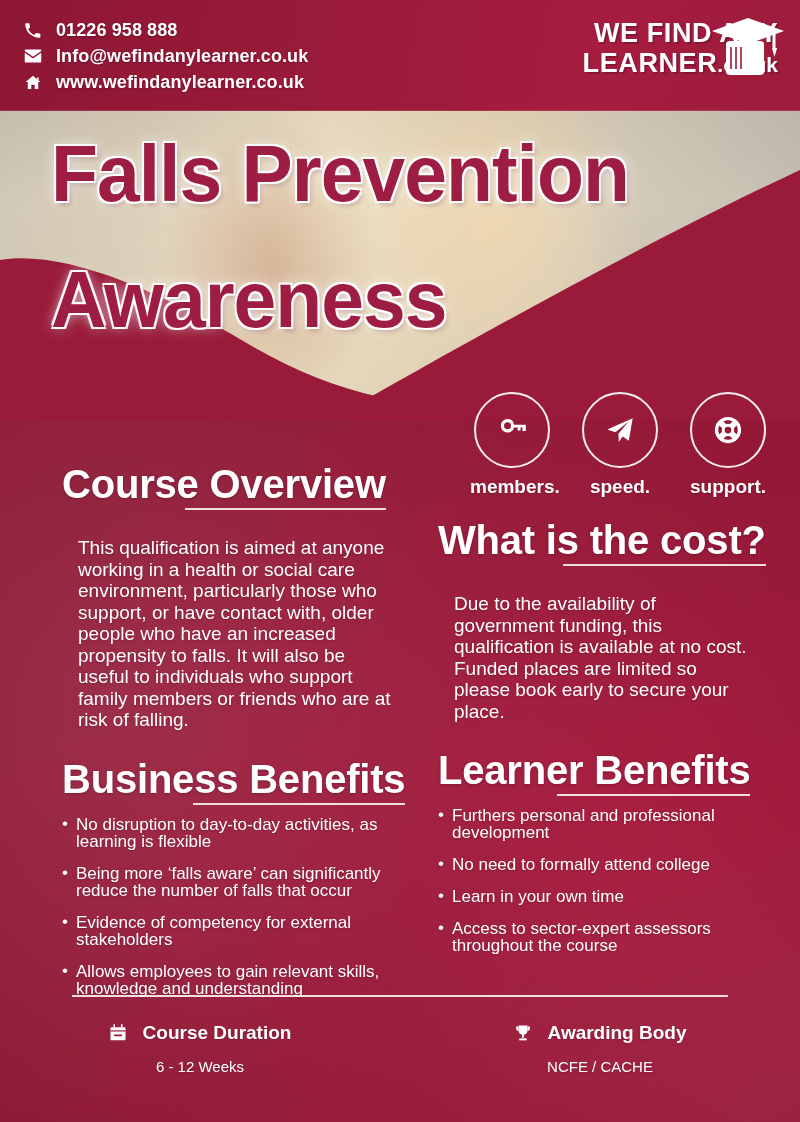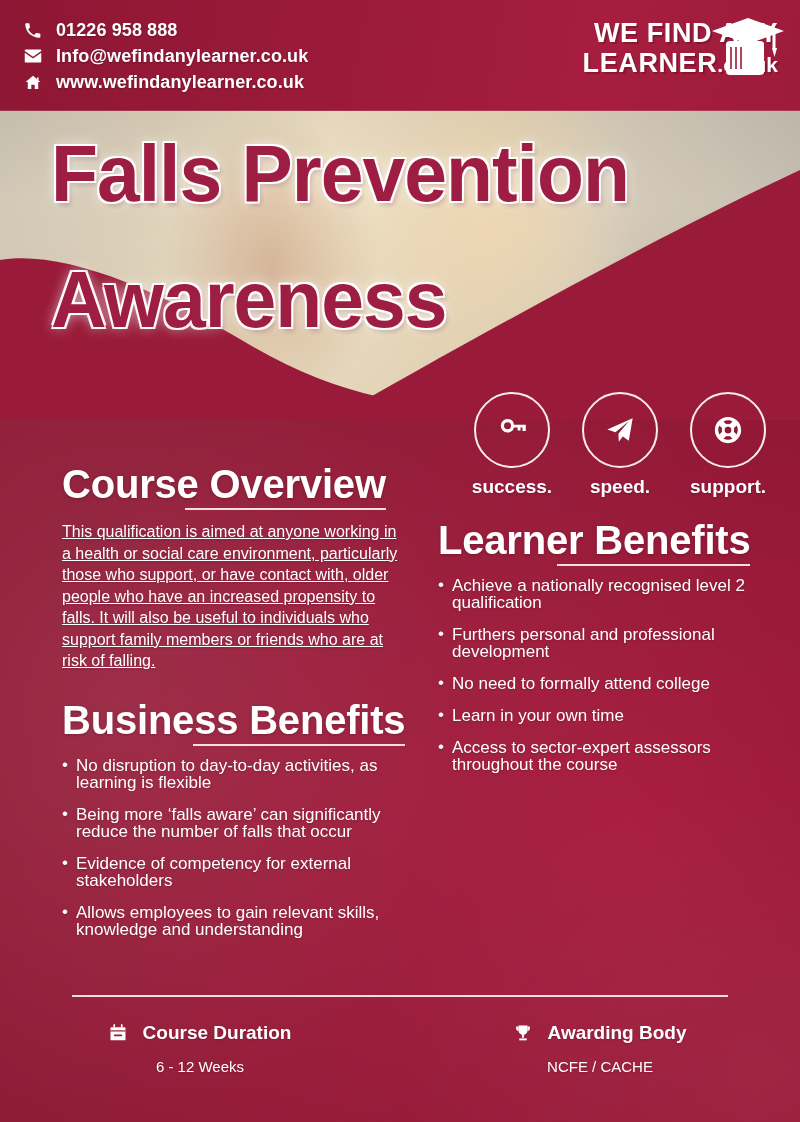--- a/index.html
+++ b/index.html
@@ -162,25 +162,24 @@
     text-shadow:0 1px 3px rgba(0,0,0,.22);
   }
   .sec-head .ul{
     display:block;
     height:2px;background:rgba(255,255,255,.85);
     position:absolute;right:0;bottom:-3px;
     width:62%;
   }
   .body-text{
     color:#fff;
-    font-size:16px;
+    font-size:19px;
     line-height:21.5px;
-    margin:0;
+    margin:16px;
     text-shadow:0 1px 2px rgba(0,0,0,.18);
-    text-decoration:underline;
   }
   .blk{margin-bottom:26px;}
 
   ul.bullets{list-style:none;margin:0;padding:0;}
   ul.bullets li{
     color:#fff;
     font-size:17px;
     line-height:17px;
     margin-bottom:15px;
     position:relative;
@@ -285,21 +284,21 @@
   </div>
 
   <div class="features">
 
     <div class="feature">
       <div class="ring">
         <svg width="30" height="30" viewBox="0 0 24 24">
           <path d="M8.4 3.2a5.4 5.4 0 1 0 0 10.8 5.4 5.4 0 0 0 5.2-4h2.9v2.4h2.3V10h1.6v2.7H23V7.8h-9.4a5.4 5.4 0 0 0-5.2-4.6zm0 2.6a2.8 2.8 0 1 1 0 5.6 2.8 2.8 0 0 1 0-5.6z"></path>
         </svg>
       </div>
-      <div class="flabel">success.</div>
+      <div class="flabel">members.</div>
     </div>
 
     <div class="feature">
       <div class="ring">
         <svg width="32" height="32" viewBox="0 0 24 24">
           <path d="M21.5 3.2 2.5 11.6l6.1 2.1 10-8.3-7.8 9.4.3 6.1 3-4 4.5 3.2 2.9-16.9z"></path>
         </svg>
       </div>
       <div class="flabel">speed.</div>
     </div>
@@ -333,28 +332,34 @@
         <li>No disruption to day-to-day activities, as learning is flexible</li>
         <li>Being more ‘falls aware’ can significantly reduce the number of falls that occur</li>
         <li>Evidence of competency for external stakeholders</li>
         <li>Allows employees to gain relevant skills, knowledge and understanding</li>
       </ul>
     </div>
   </div>
 
   <div class="col-right">
 
+    <div class="blk">
+      <div class="sec-head">
+        <span>What is the cost?</span>
+        <span class="ul"></span>
+      </div>
+      <p class="body-text">Due to the availability of government funding, this qualification is available at no cost. Funded places are limited so please book early to secure your place.</p>
+    </div>
 
     <div>
       <div class="sec-head">
         <span>Learner Benefits</span>
         <span class="ul"></span>
       </div>
       <ul class="bullets">
-        <li>Achieve a nationally recognised level 2 qualification</li>
         <li>Furthers personal and professional development</li>
         <li>No need to formally attend college</li>
         <li>Learn in your own time</li>
         <li>Access to sector-expert assessors throughout the course</li>
       </ul>
     </div>
   </div>
 
   <div class="divider"></div>
 

